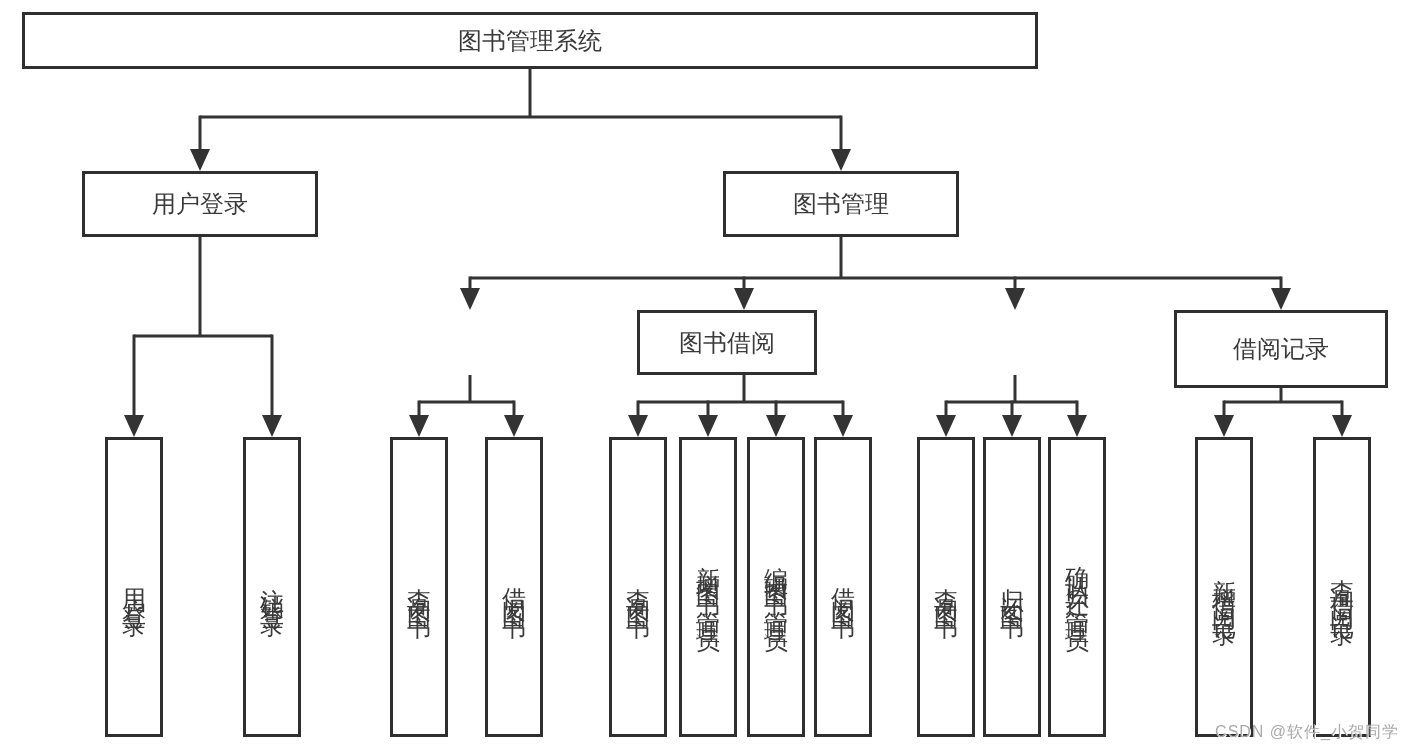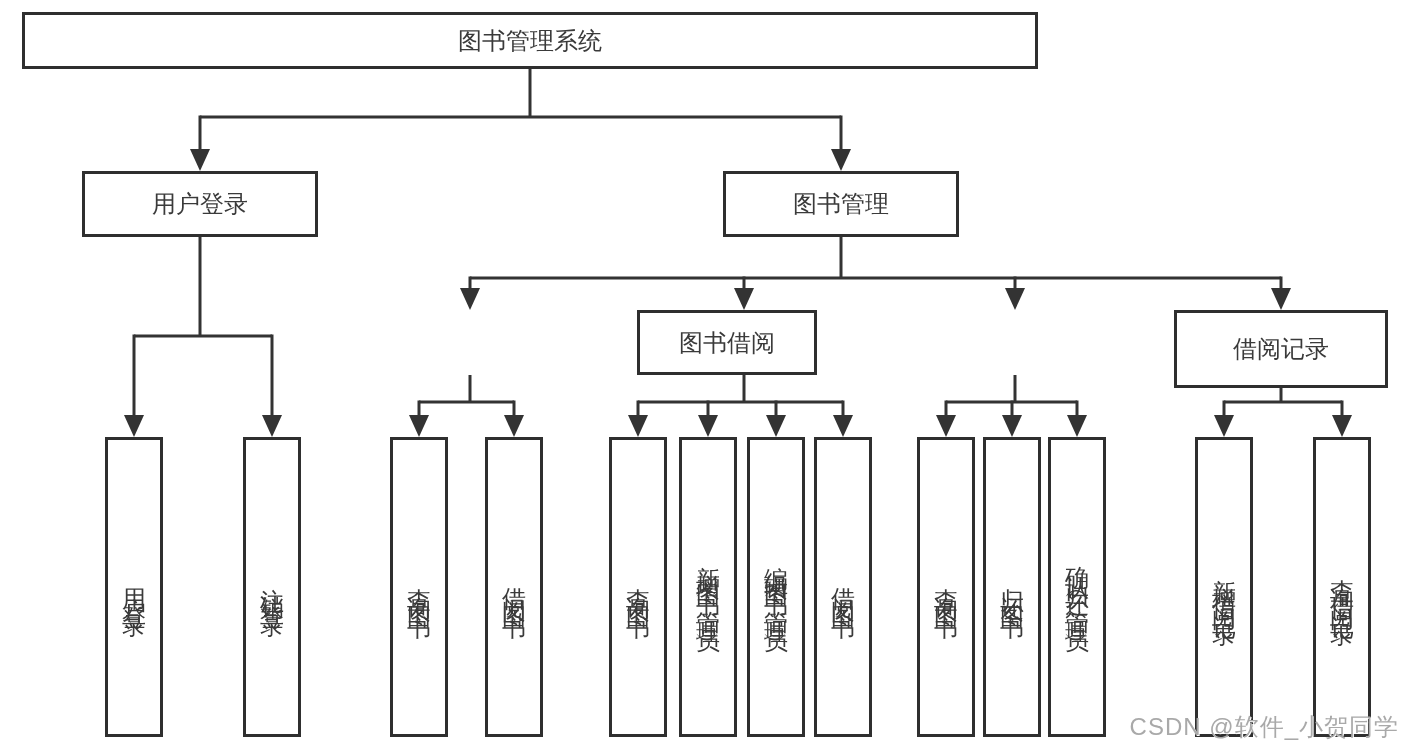--- a/index.html
+++ b/index.html
@@ -44,21 +44,21 @@
     text-orientation: mixed;
     letter-spacing: 9px;
     line-height: 1.0;
     white-space: nowrap;
   }
   .vnode { padding: 6px 0; }
   .watermark {
     position: absolute;
     right: 6px;
     bottom: 4px;
-    font-size: 24px;
+    font-size: 16px;
     letter-spacing: 1px;
     color: var(--c-watermark);
     text-shadow: 1px 1px 0 #ffffff;
     white-space: nowrap;
     z-index: 5;
   }
 </style>
 </head>
 <body>
 

